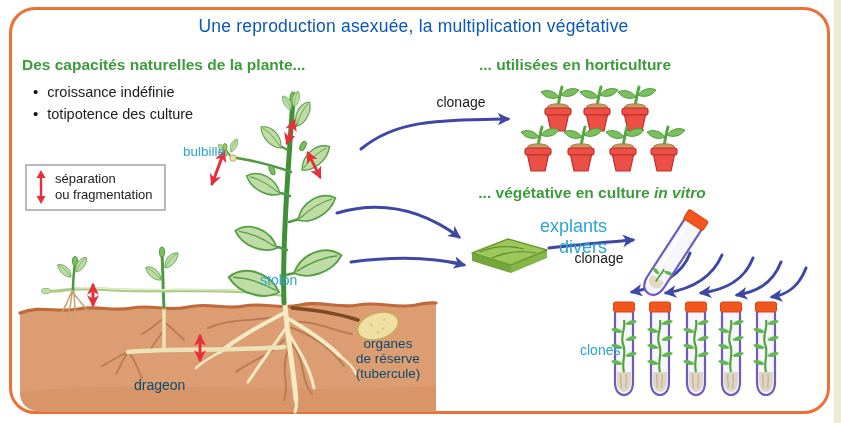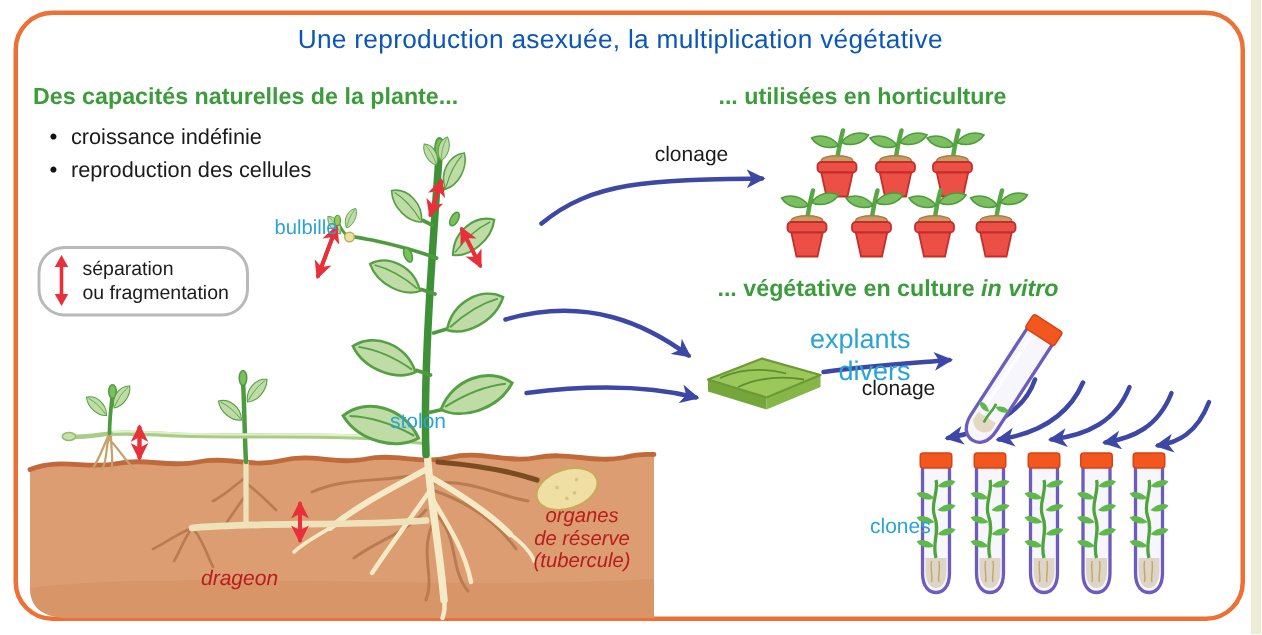--- a/index.html
+++ b/index.html
@@ -5,26 +5,26 @@
   html,body{margin:0;padding:0;background:#ffffff;}
   .stage{position:relative;width:841px;height:423px;background:#ffffff;overflow:hidden;
          font-family:"Liberation Sans",sans-serif;}
   .page-edge{position:absolute;right:0;top:0;width:7px;height:423px;background:#ecedd2;}
   .frame{position:absolute;left:9px;top:7px;right:11px;bottom:9px;border:3px solid #ED7034;border-radius:26px;background:transparent;}
   .art{position:absolute;left:0;top:0;z-index:1;}
   .label{position:absolute;z-index:2;}
   .title{left:0;right:14px;top:16px;text-align:center;font-size:17.5px;font-weight:normal;color:#0B57B7;letter-spacing:.2px;}
   .green-head{font-size:15.5px;font-weight:bold;color:#3C9C3C;}
   .cyan{color:#2AA4D4;padding-left:24px;}
-  .blue{color:#b91c1c;font-style:italic;}
+  .blue{color:#0c4a6e;}
   .blk{color:#1b1b1b;}
   .bullet{left:33px;display:flex;align-items:center;gap:9px;font-size:14.5px;color:#1b1b1b;}
   .bullet .dot::before{content:"•";font-size:15px;color:#111;}
   .sep-box{left:25px;top:164px;display:flex;align-items:center;gap:8px;border:2px solid #b9b9b9;
-           border-radius:18px;background:#fff;padding:4px 11px 5px 8px;font-size:13px;color:#1b1b1b;
+           border-radius:0;background:#fff;padding:4px 11px 5px 8px;font-size:13px;color:#1b1b1b;
            line-height:1.2;white-space:pre-line;}
   .prelines{white-space:pre-line;line-height:15px;text-align:center;}
   .it{font-style:italic;}
 </style>
 </head>
 <body>
 
 <div class="stage">
 
   <div class="page-edge"></div>
@@ -220,21 +220,21 @@
   <div class="label title">Une reproduction asexuée, la multiplication végétative</div>
 
   <div class="label green-head" style="left:22px;top:56px;">Des capacités naturelles de la plante...</div>
 
   <div class="label bullet" style="top:83px;">
     <span class="dot"></span>
     <span>croissance indéfinie</span>
   </div>
   <div class="label bullet" style="top:105px;">
     <span class="dot"></span>
-    <span>reproduction des cellules</span>
+    <span>totipotence des culture</span>
   </div>
 
   <div class="label sep-box">
     <svg width="12" height="34" viewBox="0 0 12 34">
       <path d="M6,6 L6,28" stroke="#E8303A" stroke-width="2.4" fill="none"></path>
       <path d="M6,0 L10.5,8 L1.5,8 Z" fill="#E8303A"></path>
       <path d="M6,34 L10.5,26 L1.5,26 Z" fill="#E8303A"></path>
     </svg>
     <span class="prelines" style="text-align:left;line-height:1.25;">séparation
 ou fragmentation</span>

